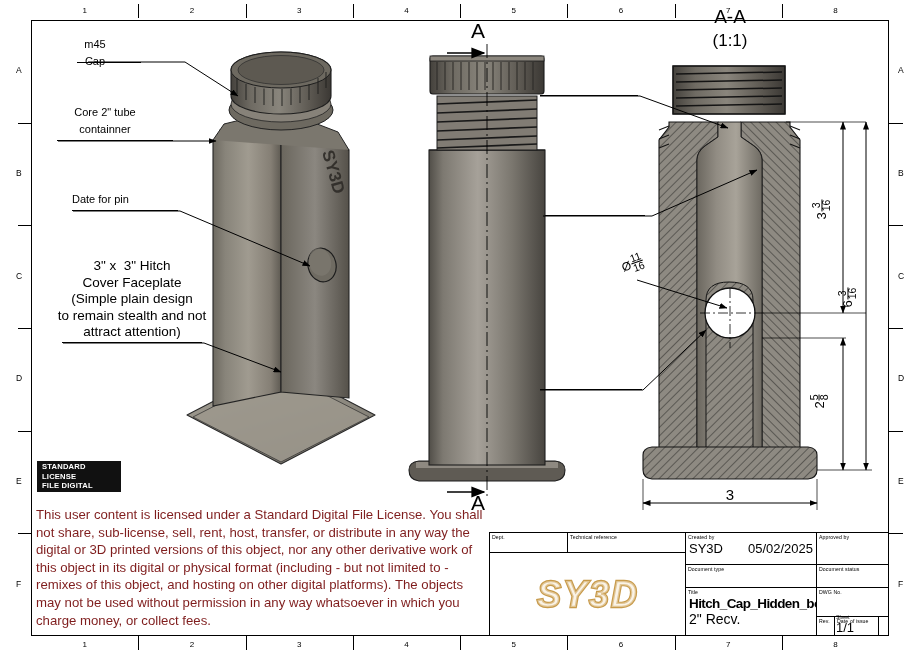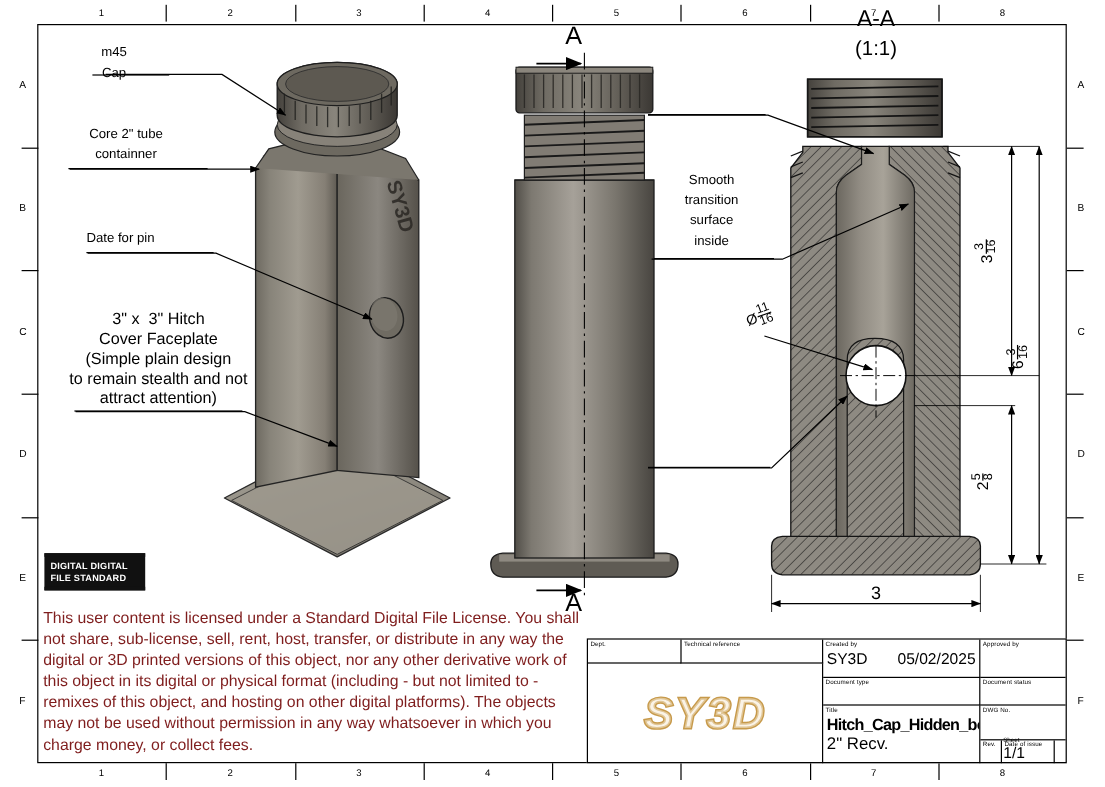--- a/index.html
+++ b/index.html
@@ -317,21 +317,20 @@
   <div class="uline" style="left:57px;top:140px;width:116px;"></div>
 
   <div class="ann" style="left:72px;top:191px;">Date for pin</div>
   <div class="uline" style="left:72px;top:210px;width:106px;"></div>
 
   <div class="ann c" style="left:32px;top:258px;width:200px;font-size:13.5px;line-height:16.5px;">3" x  3" Hitch<br>Cover Faceplate<br>(Simple plain design<br>to remain stealth and not<br>attract attention)</div>
   <div class="uline" style="left:62px;top:342px;width:140px;"></div>
 
   <div class="uline" style="left:540px;top:95px;width:98px;"></div>
 
-  <div class="ann c" style="left:545px;top:142px;width:96px;">Smooth<br>transition<br>surface<br>inside</div>
   <div class="uline" style="left:545px;top:215px;width:100px;"></div>
 
   <div class="uline" style="left:540px;top:389px;width:102px;"></div>
 
   <div class="ann c" style="left:690px;top:8px;width:80px;font-size:19px;">A-A</div>
   <div class="ann c" style="left:690px;top:32px;width:80px;font-size:17px;">(1:1)</div>
 
   <div class="ann" style="left:471px;top:22px;font-size:21px;">A</div>
   <div class="ann" style="left:471px;top:494px;font-size:21px;">A</div>
 
@@ -367,22 +366,22 @@
     <span>2</span>
     <span style="display:inline-flex;flex-direction:column;align-items:center;line-height:9px;font-size:10.5px;margin-left:1px;">
       <span>5</span>
       <span style="border-top:1px solid #000;">8</span>
     </span>
   </div>
 
   <div class="ann c" style="left:710px;top:486px;width:40px;font-size:15px;">3</div>
 
   <div class="lic-badge">
-    <div>DIGITAL DIGITAL</div>
-    <div>FILE STANDARD</div>
+    <div>STANDARD LICENSE</div>
+    <div>FILE DIGITAL</div>
   </div>
   <div class="lic-text">This user content is licensed under a Standard Digital File License. You shall not share, sub-license, sell, rent, host, transfer, or distribute in any way the digital or 3D printed versions of this object, nor any other derivative work of this object in its digital or physical format (including - but not limited to - remixes of this object, and hosting on other digital platforms). The objects may not be used without permission in any way whatsoever in which you charge money, or collect fees.</div>
 
   <div id="tb">
 
     <div class="cell" style="left:0;top:0;width:78px;height:20px;">
       <div class="lbl">Dept.</div>
       <div class="val" style="font-size:11px;"></div>
     </div>
     <div class="cell" style="left:78px;top:0;width:118px;height:20px;">

